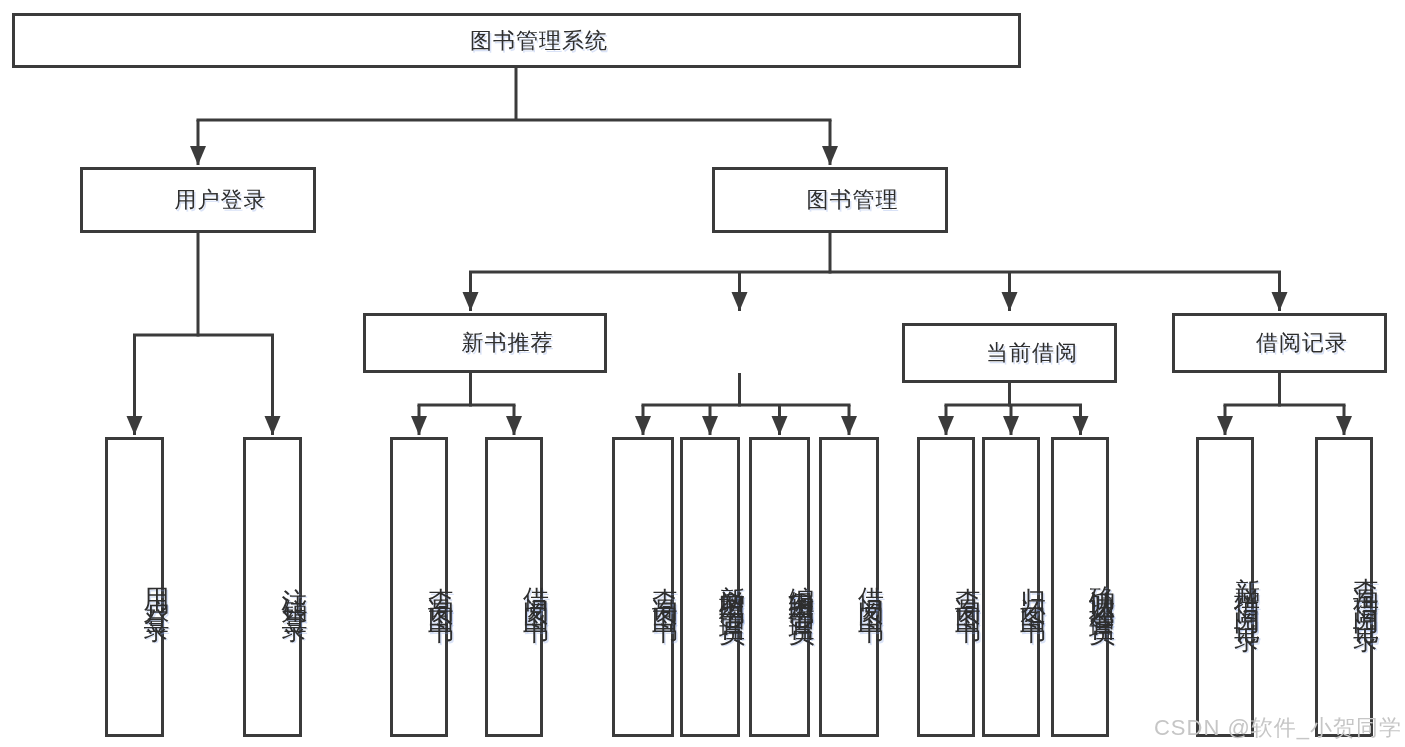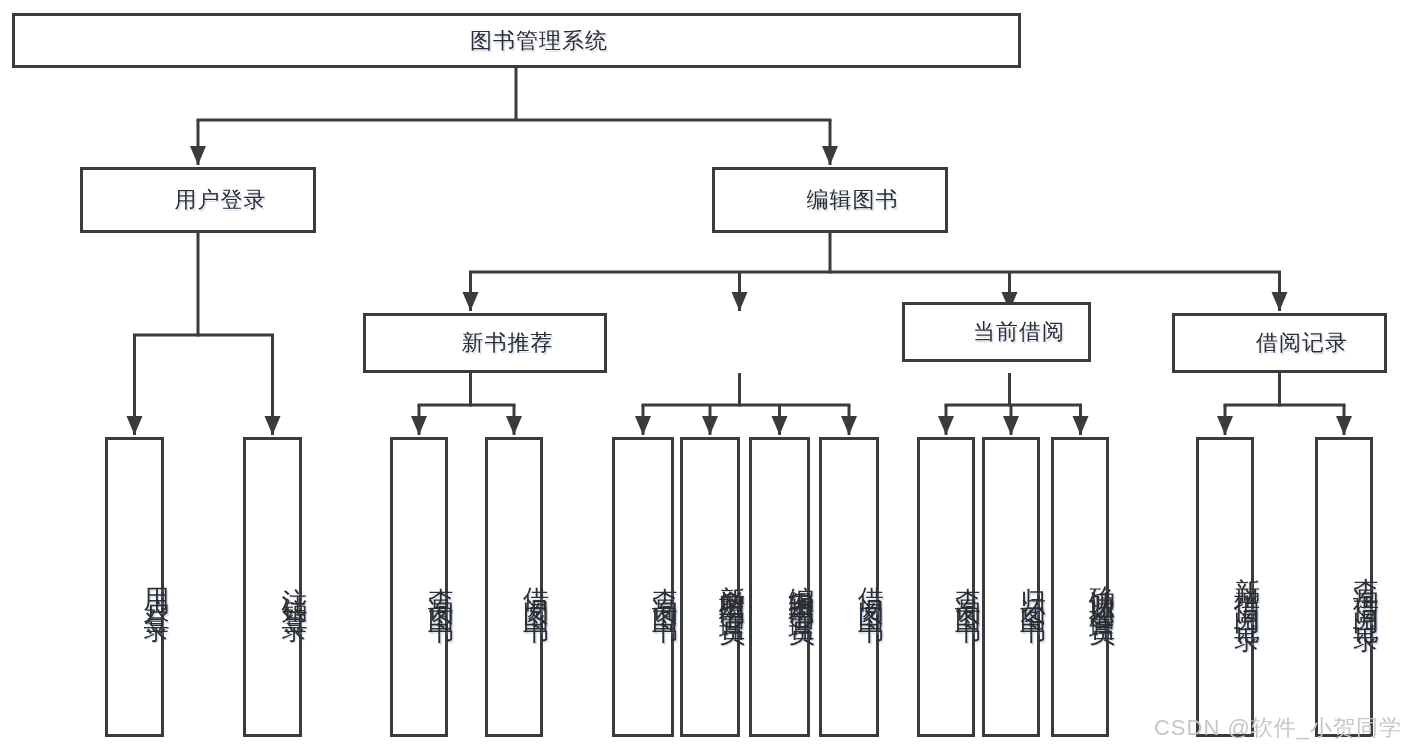--- a/index.html
+++ b/index.html
@@ -102,27 +102,27 @@
   </svg>
 
   <div class="node hnode" style="left:12px;top:13px;width:1009px;height:55px">
     <span>图书管理系统</span>
   </div>
 
   <div class="node hnode" style="left:80px;top:167px;width:236px;height:66px">
     <span>用户登录</span>
   </div>
   <div class="node hnode" style="left:712px;top:167px;width:236px;height:66px">
-    <span>编辑图书</span>
+    <span>图书管理</span>
   </div>
 
   <div class="node hnode" style="left:363px;top:313px;width:244px;height:60px">
     <span>新书推荐</span>
   </div>
-  <div class="node hnode" style="left:902px;top:302px;width:189px;height:60px">
+  <div class="node hnode" style="left:902px;top:323px;width:215px;height:60px">
     <span>当前借阅</span>
   </div>
   <div class="node hnode" style="left:1172px;top:313px;width:215px;height:60px">
     <span>借阅记录</span>
   </div>
 
   <div class="node leaf" style="left:105px;top:437px;width:59px;height:300px">
     <span>用户登录</span>
   </div>
   <div class="node leaf" style="left:243px;top:437px;width:59px;height:300px">

